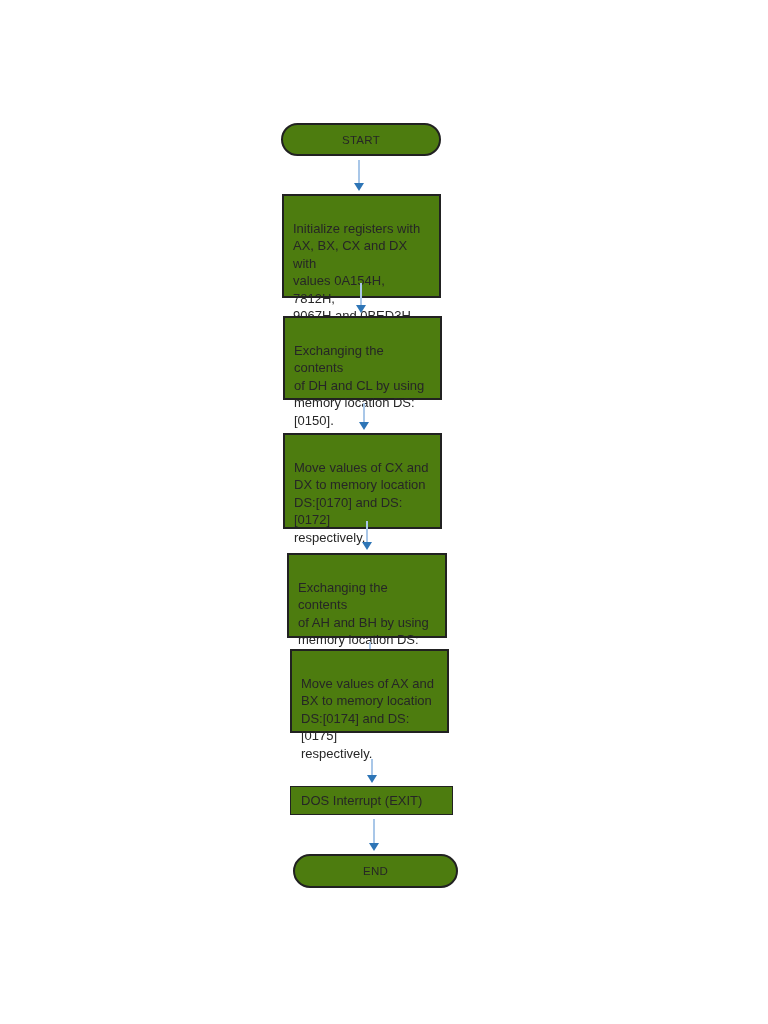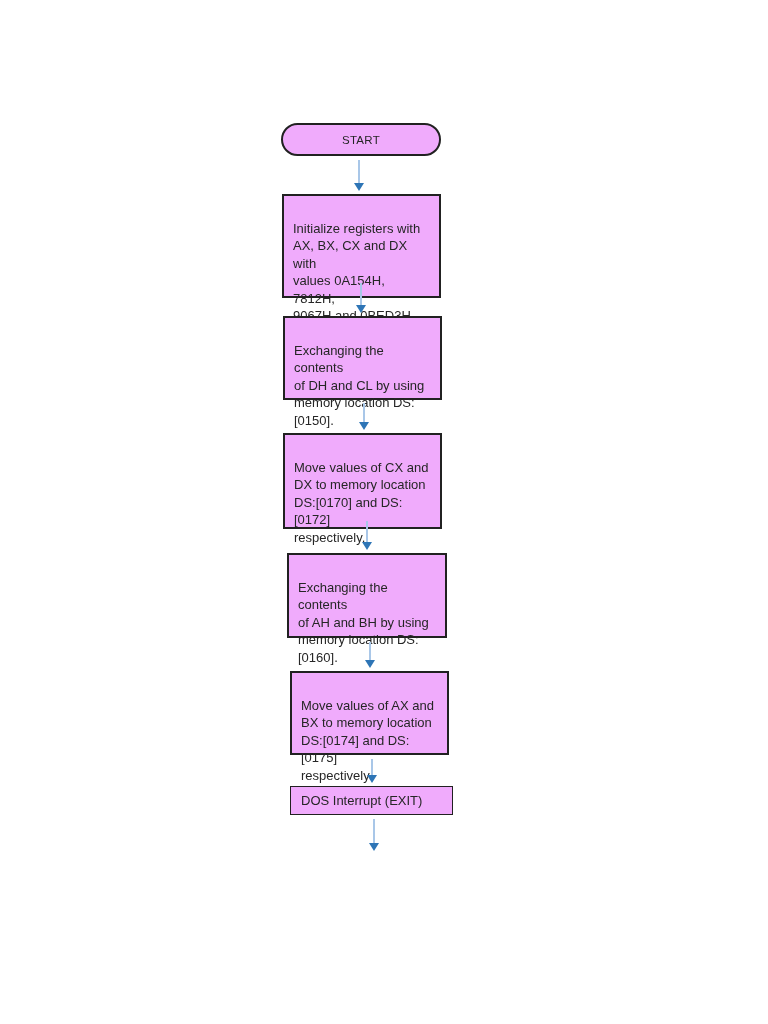--- a/index.html
+++ b/index.html
@@ -13,21 +13,21 @@
     height: 1024px;
     background: #ffffff;
     font-family: "Liberation Sans", sans-serif;
     overflow: hidden;
   }
   .node {
     position: absolute;
     box-sizing: border-box;
     border: 2px solid #212121;
     color: #262626;
-    background: #f0abfc;
+    background: #4d7c0f;
   }
   .process {
     font-size: 13px;
     line-height: 17.5px;
     padding: 6px 9px;
     white-space: pre-line;
     text-align: left;
   }
   .slim {
     display: flex;
@@ -67,21 +67,21 @@
     border-right: 5.5px solid transparent;
     border-top: 8px solid #2e75b6;
     flex: 0 0 auto;
   }
   
   .n1 { left: 281px; top: 123px; width: 160px; height: 33px; }
   .n2 { left: 282px; top: 194px; width: 159px; height: 104px; }
   .n3 { left: 283px; top: 316px; width: 159px; height: 84px; }
   .n4 { left: 283px; top: 433px; width: 159px; height: 96px; }
   .n5 { left: 287px; top: 553px; width: 160px; height: 85px; }
-  .n6 { left: 290px; top: 671px; width: 159px; height: 84px; }
+  .n6 { left: 290px; top: 649px; width: 159px; height: 84px; }
   .n7 { left: 290px; top: 786px; width: 163px; height: 29px; }
   .n8 { left: 293px; top: 854px; width: 165px; height: 34px; }
   
   .a1 { left: 353px; top: 160px; height: 31px; }
   .a2 { left: 355px; top: 283px; height: 30px; }
   .a3 { left: 358px; top: 403px; height: 27px; }
   .a4 { left: 361px; top: 521px; height: 29px; }
   .a5 { left: 364px; top: 642px; height: 26px; }
   .a6 { left: 366px; top: 759px; height: 24px; }
   .a7 { left: 368px; top: 819px; height: 32px; }
@@ -162,14 +162,17 @@
 
   <div class="node process slim n7">
     <span>DOS Interrupt (EXIT)</span>
   </div>
 
   <div class="arrow a7">
     <div class="stem"></div>
     <div class="head"></div>
   </div>
 
+  <div class="node terminator n8">
+    <span>END</span>
+  </div>
 
 </div>
 
 </body></html>

